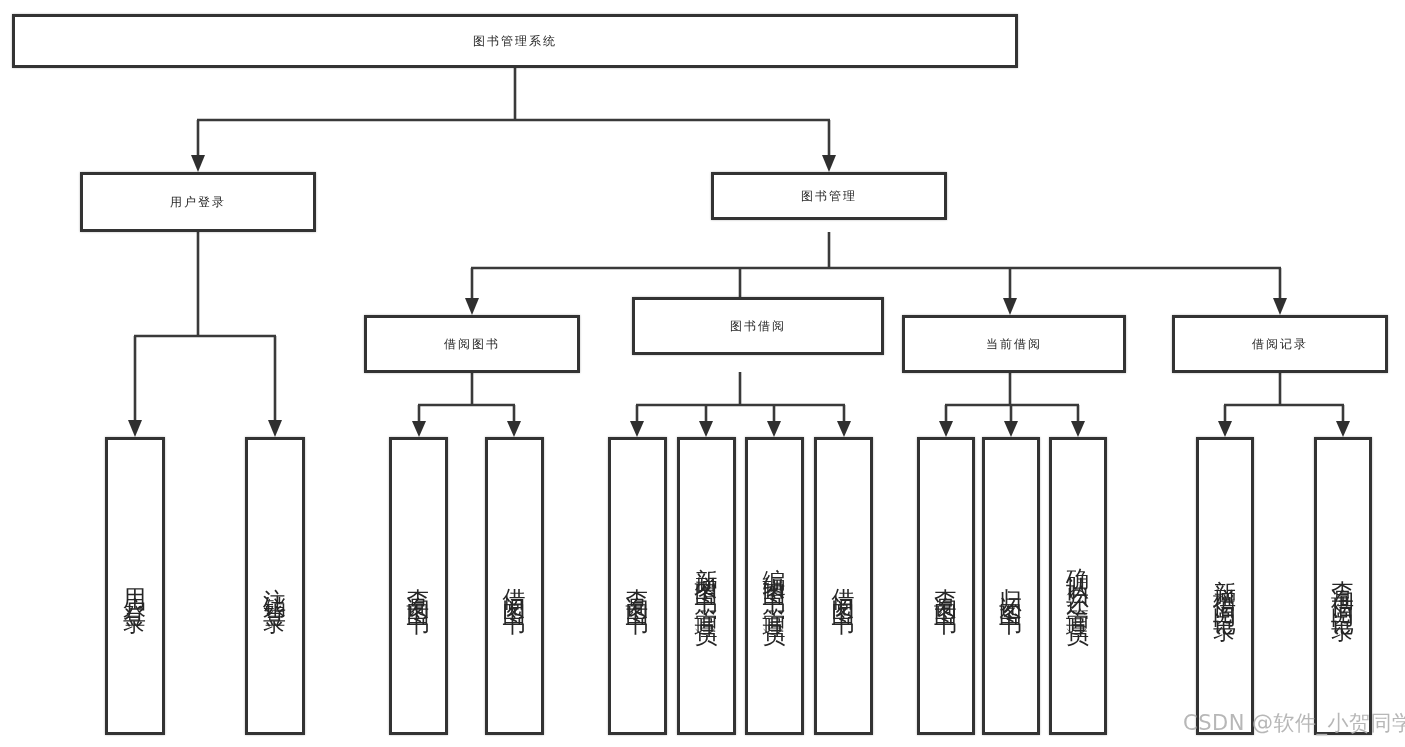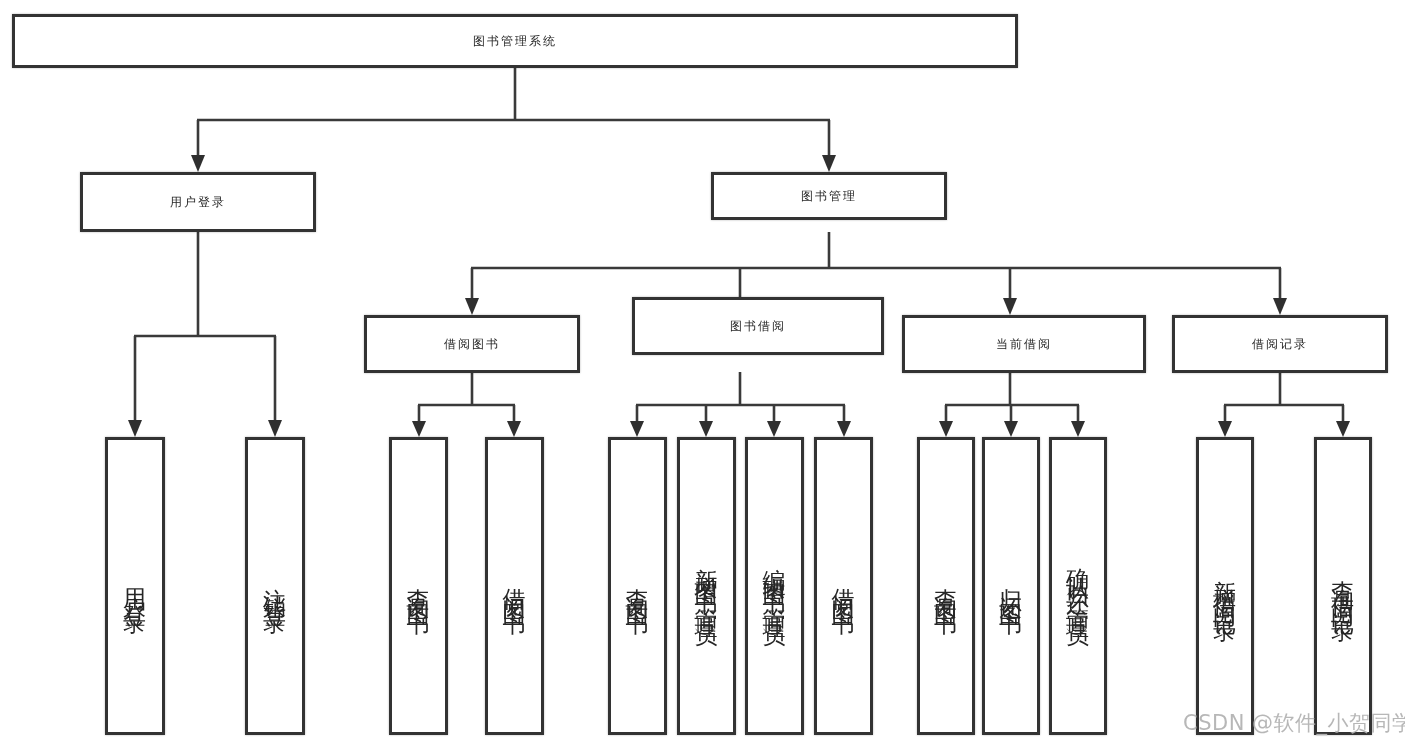--- a/index.html
+++ b/index.html
@@ -104,21 +104,21 @@
   <div class="box h" style="left:711px;top:172px;width:236px;height:48px">
     <span class="lbl">图书管理</span>
   </div>
 
   <div class="box h" style="left:364px;top:315px;width:216px;height:58px">
     <span class="lbl">借阅图书</span>
   </div>
   <div class="box h" style="left:632px;top:297px;width:252px;height:58px">
     <span class="lbl">图书借阅</span>
   </div>
-  <div class="box h" style="left:902px;top:315px;width:244px;height:58px">
+  <div class="box h" style="left:902px;top:315px;width:224px;height:58px">
     <span class="lbl">当前借阅</span>
   </div>
   <div class="box h" style="left:1172px;top:315px;width:216px;height:58px">
     <span class="lbl">借阅记录</span>
   </div>
 
   <div class="box v" style="left:105px;top:437px;width:60px;height:298px">
     <span class="lbl">用户登录</span>
   </div>
   <div class="box v" style="left:245px;top:437px;width:60px;height:298px">

